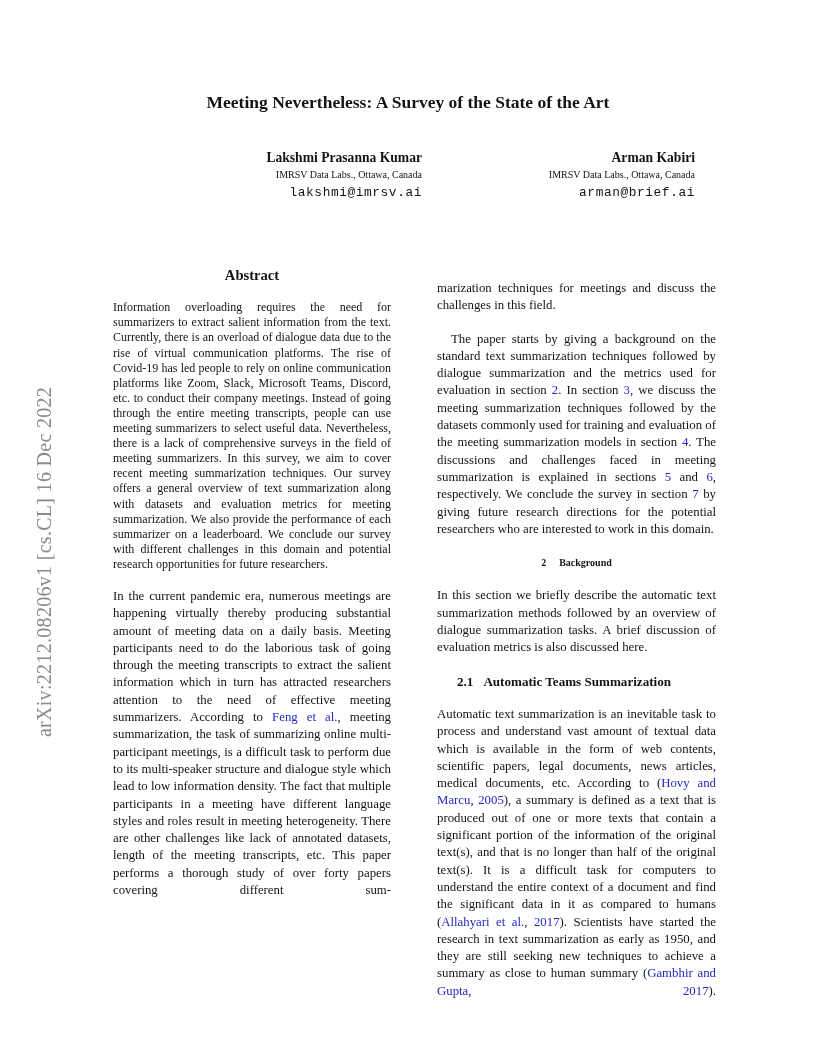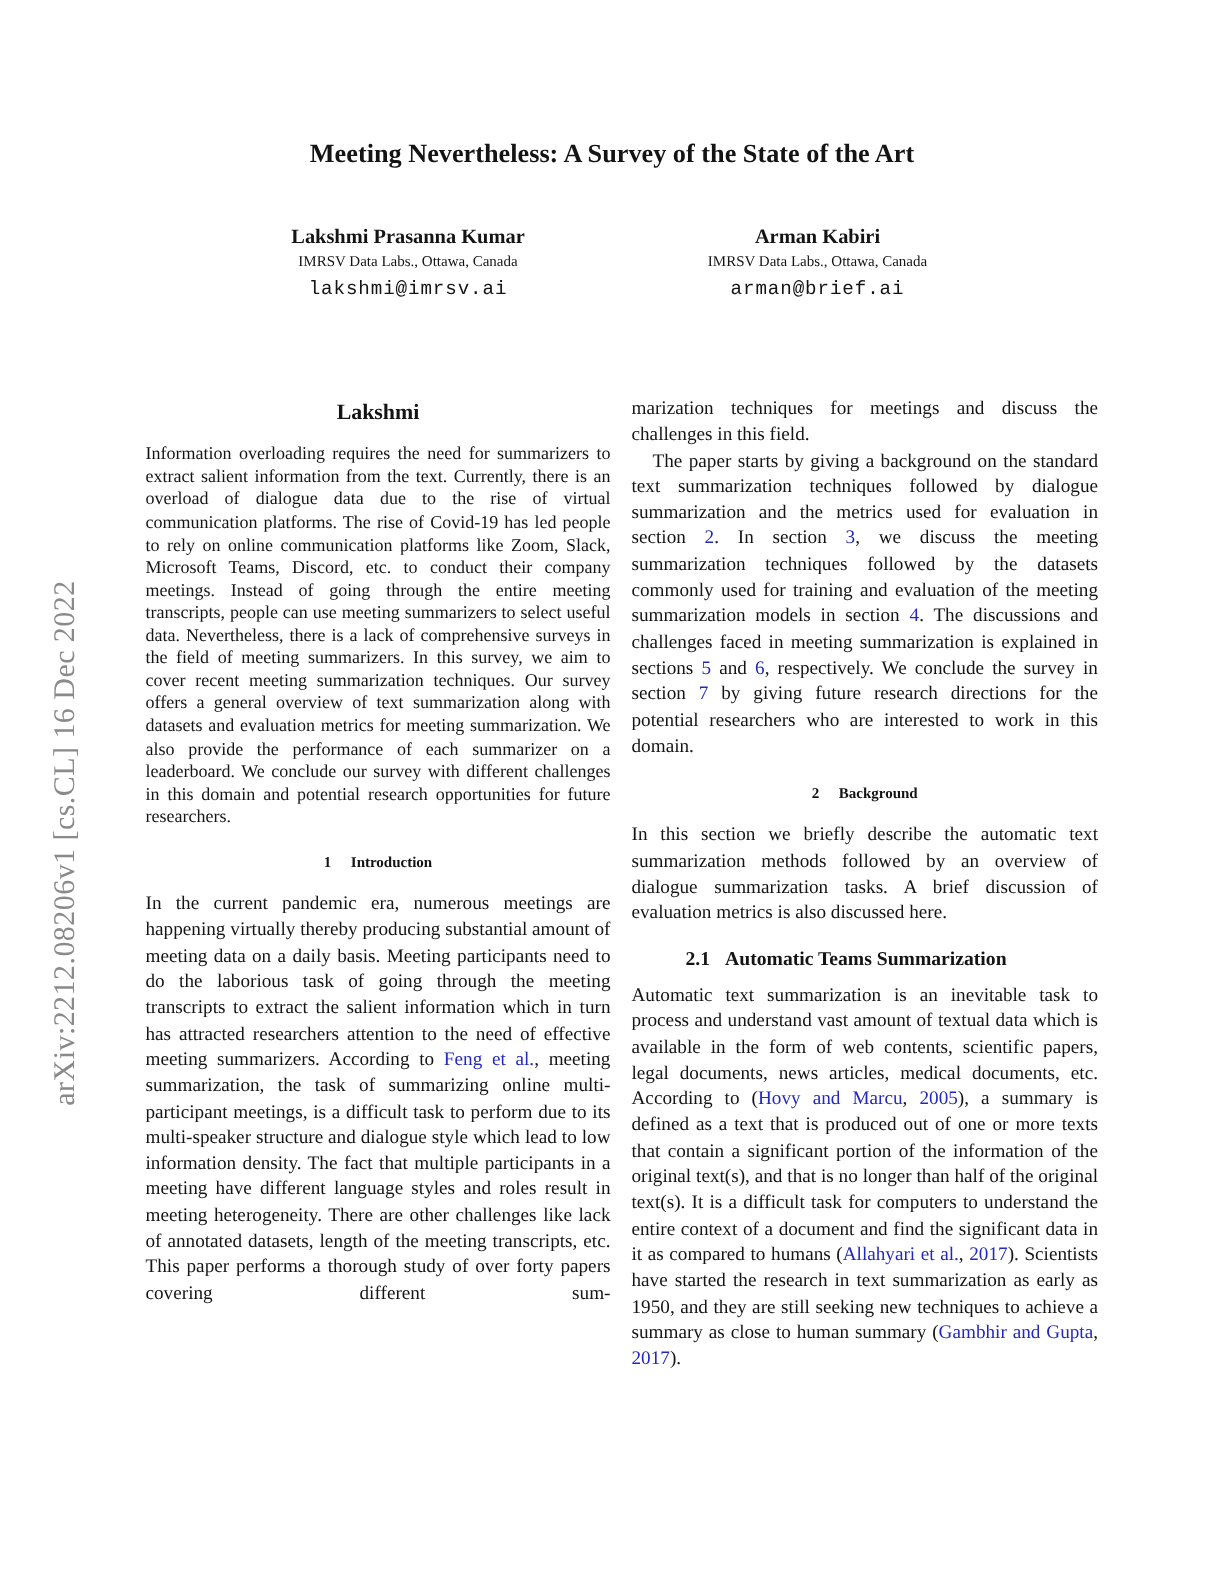--- a/index.html
+++ b/index.html
@@ -38,21 +38,21 @@
     position: absolute;
     top: 92px; left: 48px; width: 720px;
     text-align: center;
     font-weight: bold;
     font-size: 17.5px;
   }
   .author-block {
     position: absolute;
     top: 149px;
     width: 300px;
-    text-align: center;
+    text-align: right;
     line-height: 17px;
   }
   .author-0 { left: 122px; }
   .author-1 { left: 395px; }
   .author-name { font-weight: bold; font-size: 13.6px; }
   .author-affil { font-size: 10px; }
   .author-email {
     font-family: "Liberation Mono", monospace;
     font-size: 12.8px;
     letter-spacing: 0.6px;
@@ -90,21 +90,21 @@
   }
   .section-head .sec-num { display: inline-block; margin-right: 13px; }
   .subsection-head {
     font-size: 13.1px;
     font-weight: bold;
     text-align: left;
     margin: 12px 0 8px 0;
   }
   .subsection-head .sec-num { display: inline-block; margin-right: 10px; margin-left: 36px; }
 
-  .para { margin: 0; }
+  .para { margin: 16px; }
   .para.indent { text-indent: 14px; }
   .para.justify-last { text-align-last: justify; }
 
   .cite-link {
     color: var(--link-color);
     text-decoration: none;
     cursor: pointer;
   }
 </style>
 </head>
@@ -122,26 +122,23 @@
     <div class="author-email">lakshmi@imrsv.ai</div>
   </div>
 
   <div class="author-block author-1">
     <div class="author-name">Arman Kabiri</div>
     <div class="author-affil">IMRSV Data Labs., Ottawa, Canada</div>
     <div class="author-email">arman@brief.ai</div>
   </div>
 
   <div class="col col-left">
-    <div class="abstract-head">Lakshmi</div>
+    <div class="abstract-head">Abstract</div>
     <p class="abstract-body para">Information overloading requires the need for summarizers to extract salient information from the text. Currently, there is an overload of dialogue data due to the rise of virtual communication platforms. The rise of Covid-19 has led people to rely on online communication platforms like Zoom, Slack, Microsoft Teams, Discord, etc. to conduct their company meetings. Instead of going through the entire meeting transcripts, people can use meeting summarizers to select useful data. Nevertheless, there is a lack of comprehensive surveys in the field of meeting summarizers. In this survey, we aim to cover recent meeting summarization techniques. Our survey offers a general overview of text summarization along with datasets and evaluation metrics for meeting summarization. We also provide the performance of each summarizer on a leaderboard. We conclude our survey with different challenges in this domain and potential research opportunities for future researchers.</p>
 
-    <div class="section-head">
-      <span class="sec-num">1</span><span>Introduction</span>
-    </div>
     <p class="para justify-last"><span>In the current pandemic era, numerous meetings are happening virtually thereby producing substantial amount of meeting data on a daily basis. Meeting participants need to do the laborious task of going through the meeting transcripts to extract the salient information which in turn has attracted researchers attention to the need of effective meeting summarizers. According to </span><a class="cite-link">Feng et al.</a><span>, meeting summarization, the task of summarizing online multi-participant meetings, is a difficult task to perform due to its multi-speaker structure and dialogue style which lead to low information density. The fact that multiple participants in a meeting have different language styles and roles result in meeting heterogeneity. There are other challenges like lack of annotated datasets, length of the meeting transcripts, etc. This paper performs a thorough study of over forty papers covering different sum-</span></p>
   </div>
 
   <div class="col col-right">
     <p class="para">marization techniques for meetings and discuss the challenges in this field.</p>
     <p class="para indent"><span>The paper starts by giving a background on the standard text summarization techniques followed by dialogue summarization and the metrics used for evaluation in section </span><a class="cite-link">2</a><span>. In section </span><a class="cite-link">3</a><span>, we discuss the meeting summarization techniques followed by the datasets commonly used for training and evaluation of the meeting summarization models in section </span><a class="cite-link">4</a><span>. The discussions and challenges faced in meeting summarization is explained in sections </span><a class="cite-link">5</a><span> and </span><a class="cite-link">6</a><span>, respectively. We conclude the survey in section </span><a class="cite-link">7</a><span> by giving future research directions for the potential researchers who are interested to work in this domain.</span></p>
 
     <div class="section-head">
       <span class="sec-num">2</span><span>Background</span>
     </div>

